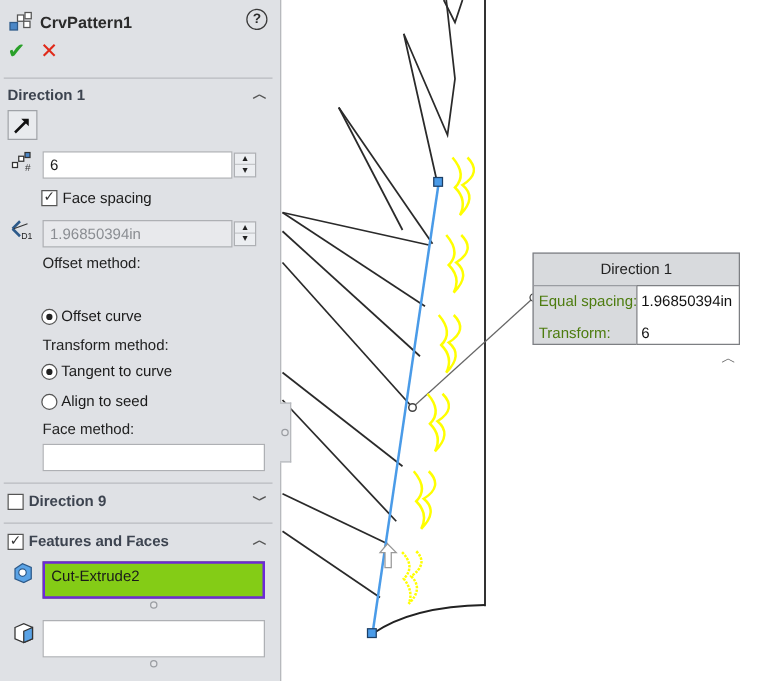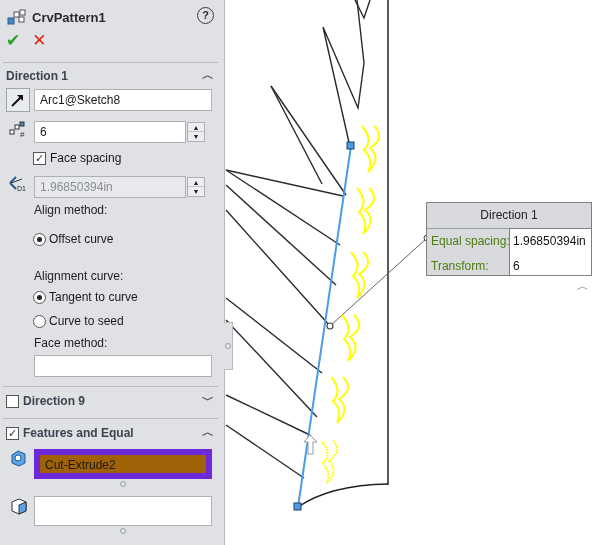--- a/index.html
+++ b/index.html
@@ -21,21 +21,21 @@
   .help { position: absolute; right: 10px; top: 7px; width: 17px; height: 17px; border: 1.5px solid #3a3a3a; border-radius: 50%;
     font-weight: bold; font-size: 11px; text-align: center; line-height: 14px; color: #2a2a2a; cursor: pointer; }
   .actions { position: absolute; left: 6px; top: 33px; display: flex; gap: 12px; }
   .actions span { font-size: 17px; font-weight: bold; cursor: pointer; line-height: 16px; }
   .ok { color: #2aa02a; } .cancel { color: #e02a1a; }
   .sep { position: absolute; left: 3px; right: 6px; height: 1px; background: #b9bbc0; }
   .section-hdr { position: absolute; left: 6px; right: 8px; height: 18px; display: flex; align-items: center; font-weight: bold; color: #3d4450; font-size: 12px; }
   .section-hdr .chev { position: absolute; right: 2px; top: 0; font-size: 12px; color: #555; cursor: pointer; }
   .field { position: absolute; background: #fff; border: 1px solid #aeb0b4; height: 22px; padding: 2px 5px; font-size: 12px; line-height: 16px; }
   .field.disabled { background: #e8e9ec; color: #8a8d92; }
-  .field.selected { background: #a16207; border: 6px solid #6d28d9; }
+  .field.selected { background: #84cc16; border: 2px solid #6d28d9; }
   .spin { position: absolute; width: 18px; height: 20px; border: 1px solid #aeb0b4; background: #eceef1; }
   .spin div { height: 9px; font-size: 7px; line-height: 9px; text-align: center; color: #222; cursor: pointer; }
   .spin div:first-child { border-bottom: 1px solid #c4c6c9; }
   .lbl { position: absolute; font-size: 12px; color: #222; }
   .radio { position: absolute; display: flex; align-items: center; cursor: pointer; }
   .radio .dot { width: 13px; height: 13px; border: 1px solid #555; border-radius: 50%; background: #fff; margin-right: 3px; position: relative; }
   .radio .dot.on::after { content: ""; position: absolute; left: 3px; top: 3px; width: 5px; height: 5px; border-radius: 50%; background: #222; }
   .check { position: absolute; display: flex; align-items: center; cursor: pointer; }
   .check .box { width: 13px; height: 13px; border: 1px solid #555; background: #fff; margin-right: 4px; font-size: 11px; line-height: 11px; text-align: center; color: #333; }
   .icon-btn { position: absolute; width: 24px; height: 24px; border: 1px solid #a0a3a8; background: #e9ebee; }
@@ -114,21 +114,20 @@
   <div class="section-hdr" style="top:67px">
     <span>Direction 1</span>
     <span class="chev">︿</span>
   </div>
   <div class="icon-btn" style="left:6px;top:88px">
     <svg width="22" height="22" viewBox="0 0 22 22">
       <line x1="5" y1="17" x2="15" y2="7" stroke="#111" stroke-width="2"></line>
       <path d="M10 6 h6 v6 z" fill="#111"></path>
     </svg>
   </div>
-  <div class="field" style="left:34px;top:89px;width:178px">Arc1@Sketch8</div>
 
   <svg class="sm-icon" style="left:8px;top:121px" viewBox="0 0 20 18">
     <rect x="2" y="9" width="4" height="4" fill="#fff" stroke="#333"></rect>
     <rect x="7" y="4" width="4" height="4" fill="#fff" stroke="#333"></rect>
     <rect x="12" y="1" width="4" height="4" fill="#4a86c6" stroke="#333"></rect>
     <text x="12" y="16" font-size="8" fill="#333">#</text>
   </svg>
   <div class="field" style="left:34px;top:121px;width:152px">6</div>
   <div class="spin" style="left:187px;top:122px">
       <div>▲</div>
@@ -144,53 +143,53 @@
     <path d="M2 8 L8 2 M2 8 L8 14" stroke="#2d5a8a" stroke-width="2" fill="none"></path>
     <line x1="3" y1="8" x2="14" y2="4" stroke="#333"></line>
     <text x="9" y="16" font-size="7" fill="#222">D1</text>
   </svg>
   <div class="field disabled" style="left:34px;top:176px;width:152px">1.96850394in</div>
   <div class="spin" style="left:187px;top:177px">
       <div>▲</div>
       <div>▼</div>
     </div>
 
-  <div class="lbl" style="left:34px;top:203px">Align method:</div>
-  <div class="radio" style="left:33px;top:232px">
+  <div class="lbl" style="left:34px;top:203px">Offset method:</div>
+  <div class="radio" style="left:33px;top:246px">
     <div class="dot on"></div>
     <span>Offset curve</span>
   </div>
-  <div class="lbl" style="left:34px;top:269px">Alignment curve:</div>
+  <div class="lbl" style="left:34px;top:269px">Transform method:</div>
   <div class="radio" style="left:33px;top:290px">
     <div class="dot on"></div>
     <span>Tangent to curve</span>
   </div>
   <div class="radio" style="left:33px;top:314px">
     <div class="dot"></div>
-    <span>Curve to seed</span>
+    <span>Align to seed</span>
   </div>
   <div class="lbl" style="left:34px;top:336px">Face method:</div>
   <div class="field" style="left:34px;top:355px;width:178px"></div>
 
   <div class="sep" style="top:386px"></div>
 
   <div class="section-hdr" style="top:392px">
     <div class="check" style="position:relative">
       <div class="box"></div>
       <span>Direction 9</span>
     </div>
     <span class="chev">﹀</span>
   </div>
 
   <div class="sep" style="top:418px"></div>
 
   <div class="section-hdr" style="top:424px">
     <div class="check" style="position:relative">
       <div class="box">✓</div>
-      <span>Features and Equal</span>
+      <span>Features and Faces</span>
     </div>
     <span class="chev">︿</span>
   </div>
   <svg class="sm-icon" style="left:9px;top:449px" viewBox="0 0 20 18">
     <path d="M3 6 L9 2 L16 5 L16 14 L10 17 L3 14 Z" fill="#5aa3e6" stroke="#2d5a8a"></path>
     <circle cx="9" cy="9" r="3" fill="#fff" stroke="#2d5a8a"></circle>
   </svg>
   <div class="field selected" style="left:34px;top:449px;width:178px;height:30px">
     <span>Cut-Extrude2</span>
   </div>

